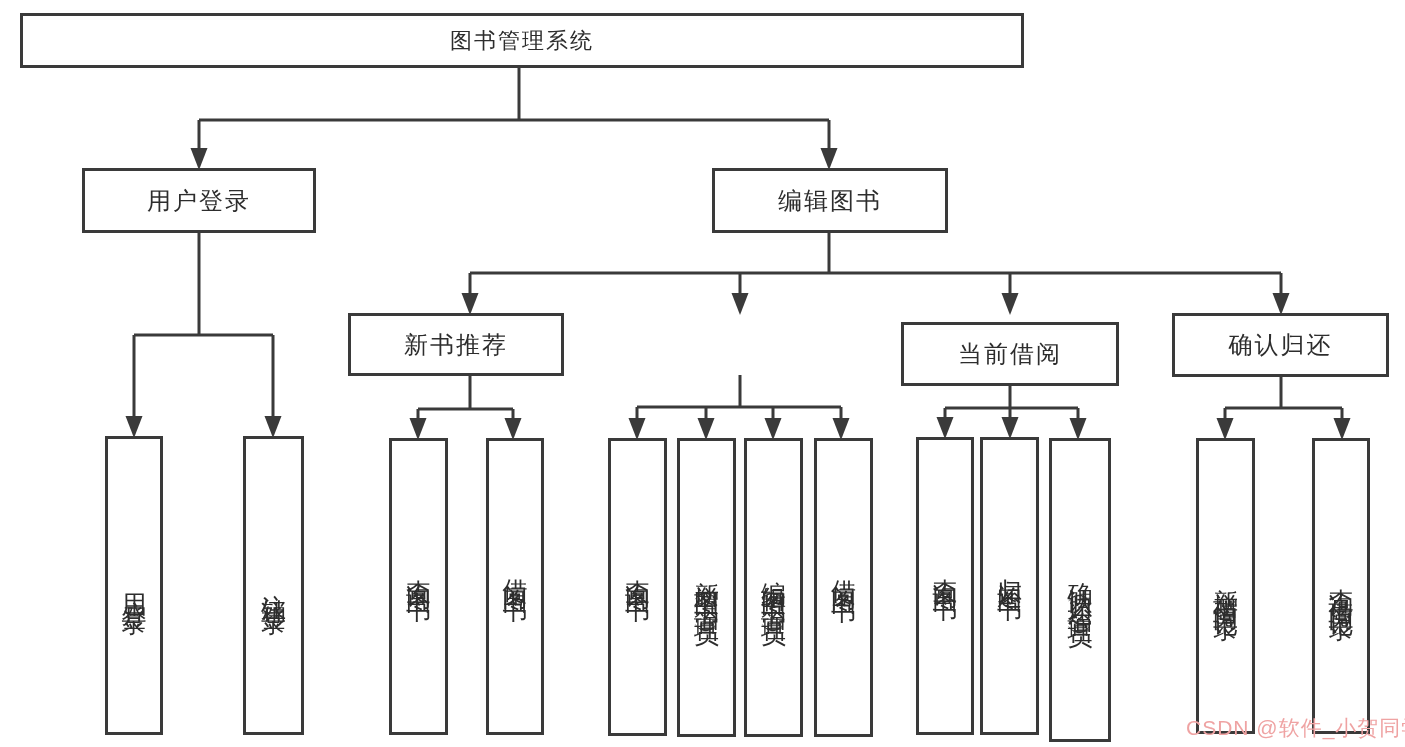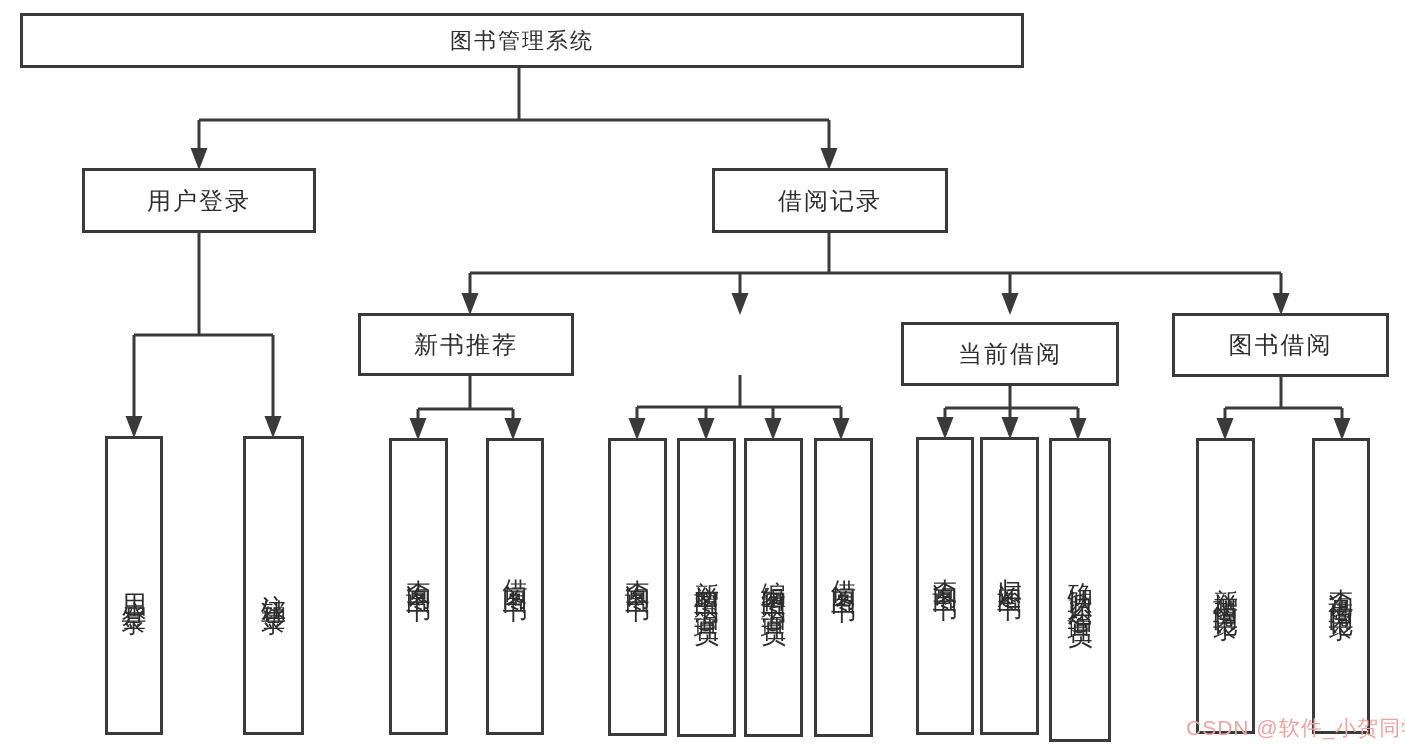--- a/index.html
+++ b/index.html
@@ -91,31 +91,31 @@
   </svg>
 
   <div class="node root" style="left:20px;top:13px;width:1004px;height:55px;">
     <span>图书管理系统</span>
   </div>
 
   <div class="node" style="left:82px;top:168px;width:234px;height:65px;">
     <span>用户登录</span>
   </div>
   <div class="node" style="left:712px;top:168px;width:236px;height:65px;">
-    <span>借阅记录</span>
+    <span>编辑图书</span>
   </div>
 
-  <div class="node" style="left:358px;top:313px;width:216px;height:63px;">
+  <div class="node" style="left:348px;top:313px;width:216px;height:63px;">
     <span>新书推荐</span>
   </div>
   <div class="node" style="left:901px;top:322px;width:218px;height:64px;">
     <span>当前借阅</span>
   </div>
   <div class="node" style="left:1172px;top:313px;width:217px;height:64px;">
-    <span>图书借阅</span>
+    <span>确认归还</span>
   </div>
 
   <div class="vnode" style="left:105px;top:436px;width:58px;height:299px;">
     <span class="vtext">用户登录</span>
   </div>
   <div class="vnode" style="left:243px;top:436px;width:61px;height:299px;">
     <span class="vtext">注销登录</span>
   </div>
 
   <div class="vnode" style="left:389px;top:438px;width:59px;height:297px;">

